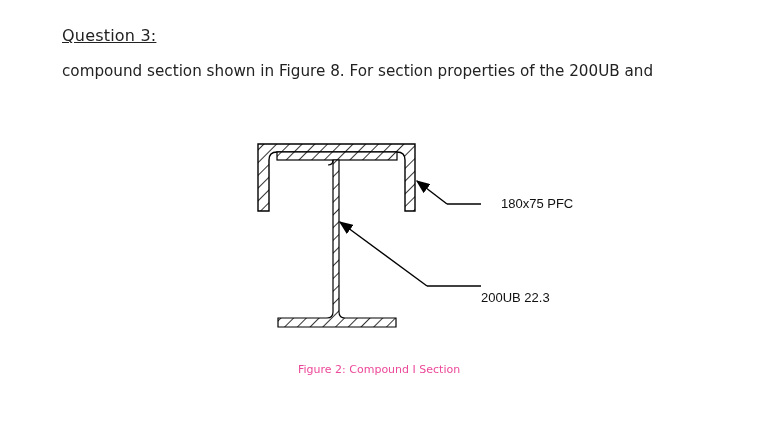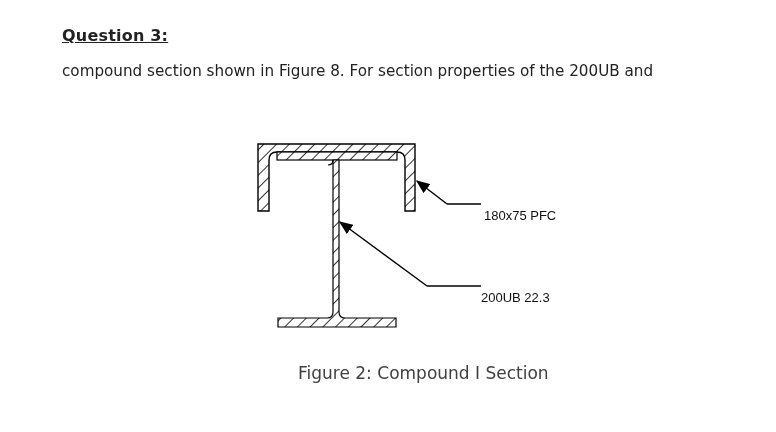--- a/index.html
+++ b/index.html
@@ -1,25 +1,25 @@
 <!DOCTYPE html>
 <html><head>
 <meta charset="utf-8">
 <style>
   html, body { margin:0; padding:0; background:#ffffff; }
   body { width:776px; height:432px; position:relative; overflow:hidden;
          font-family:"DejaVu Sans", sans-serif; color:#222; }
-  .q-title { position:absolute; left:62px; top:26px; font-size:16px; font-weight:bold;
+  .q-title { position:absolute; left:62px; top:26px; font-size:16px; font-weight:normal;
              text-decoration:underline; letter-spacing:0.2px; }
   .q-body { position:absolute; left:62px; top:60px; width:680px; font-size:15.2px;
             line-height:23px; }
   .q-body span { display:block; white-space:nowrap; }
   svg.fig { position:absolute; left:0; top:0; }
   .lbl { position:absolute; font-family:"Liberation Sans", sans-serif; font-size:13px; color:#111; }
-  .caption { position:absolute; left:298px; top:363px; font-size:17px; color:#404040; }
+  .caption { position:absolute; left:298px; top:363px; font-size:11px; color:#ec4899; }
 </style>
 </head>
 <body>
 
 <div class="q-title">Question 3:</div>
 
 <div class="q-body">
   <span>compound section shown in Figure 8.  For section properties of the 200UB and</span>
 </div>
 
@@ -48,16 +48,16 @@
   <g stroke="#000" stroke-width="1.4" fill="none">
     <polyline points="447,204 417,181" marker-end="url(#arrow)"></polyline>
     <line x1="447" y1="204" x2="481" y2="204"></line>
   </g>
   <g stroke="#000" stroke-width="1.4" fill="none">
     <polyline points="427,286 340,222" marker-end="url(#arrow)"></polyline>
     <line x1="427" y1="286" x2="481" y2="286"></line>
   </g>
 </svg>
 
-<div class="lbl" style="left:484px; top:196px;margin-top:12px;">180x75 PFC</div>
+<div class="lbl" style="left:501px; top:196px;">180x75 PFC</div>
 <div class="lbl" style="left:481px; top:278px;margin-top:12px;">200UB 22.3</div>
 
 <div class="caption">Figure 2: Compound I Section</div>
 
 </body></html>

